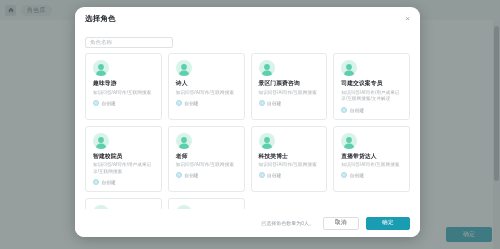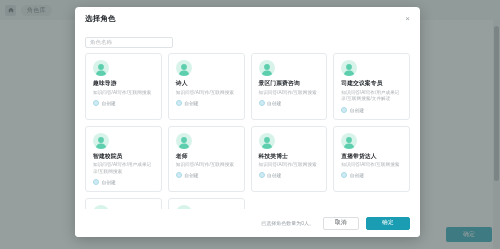--- a/index.html
+++ b/index.html
@@ -52,21 +52,21 @@
   #scrim {
     position: absolute; inset: 0;
     background: rgba(86, 100, 99, 0.62);
   }
 
   
   #modal {
     position: absolute; left: 75px; top: 7px;
     width: 345px; height: 230px;
     background: #ffffff;
-    border-radius: 4px;
+    border-radius: 9px;
     box-shadow: 0 3px 14px rgba(0,0,0,.22);
     display: flex; flex-direction: column;
     overflow: hidden;
   }
   #modal-head {
     position: relative;
     padding: 7px 10px 0 10px;
     flex: 0 0 auto;
   }
   #modal-title {

